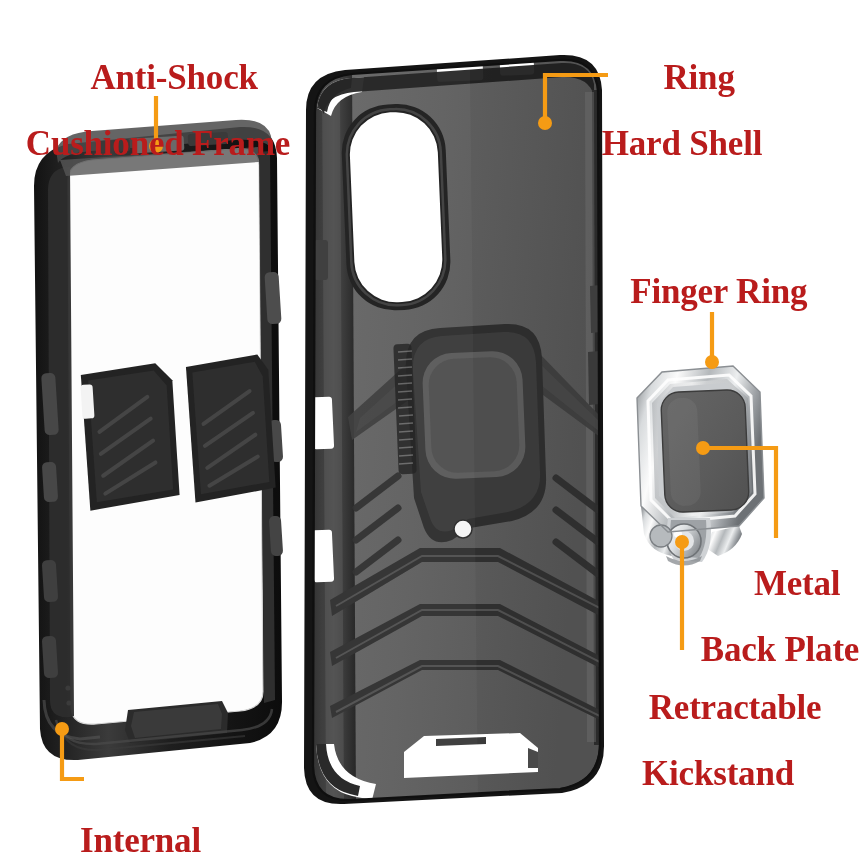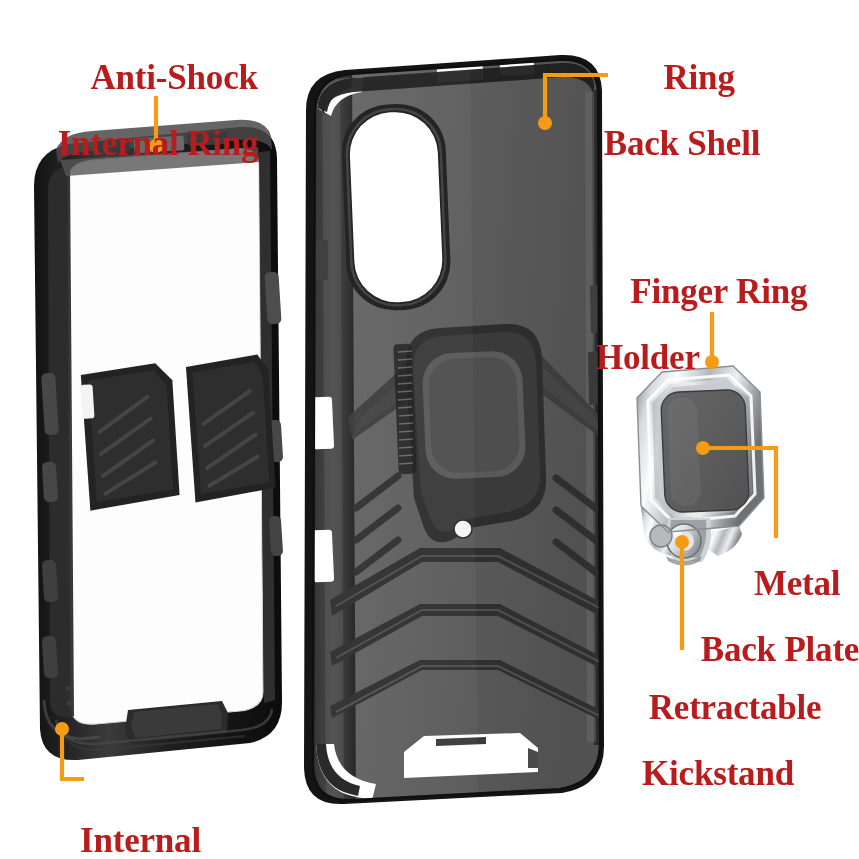--- a/index.html
+++ b/index.html
@@ -339,31 +339,30 @@
       <circle cx="545" cy="123" r="7"></circle>
       <circle cx="712" cy="362" r="7"></circle>
       <circle cx="703" cy="448" r="7"></circle>
       <circle cx="682" cy="542" r="7"></circle>
       <circle cx="62" cy="729" r="7"></circle>
     </g>
   </svg>
 
   <div class="callout" id="label-anti-shock">
     <span class="line1">Anti-Shock</span>
-    <span class="line2">Internal Ring</span>
+    <span class="line2">Cushioned Frame</span>
   </div>
 
   <div class="callout" id="label-tough">
     <span class="line1">Ring</span>
-    <span class="line2">Back Shell</span>
+    <span class="line2">Hard Shell</span>
   </div>
 
   <div class="callout" id="label-finger-ring">
     <span class="line1">Finger Ring</span>
-    <span class="line2">Holder</span>
   </div>
 
   <div class="callout" id="label-kickstand">
     <span class="line1">Retractable</span>
     <span class="line2">Kickstand</span>
   </div>
 
   <div class="callout" id="label-metal">
     <span class="line1">Metal</span>
     <span class="line2">Back Plate</span>

